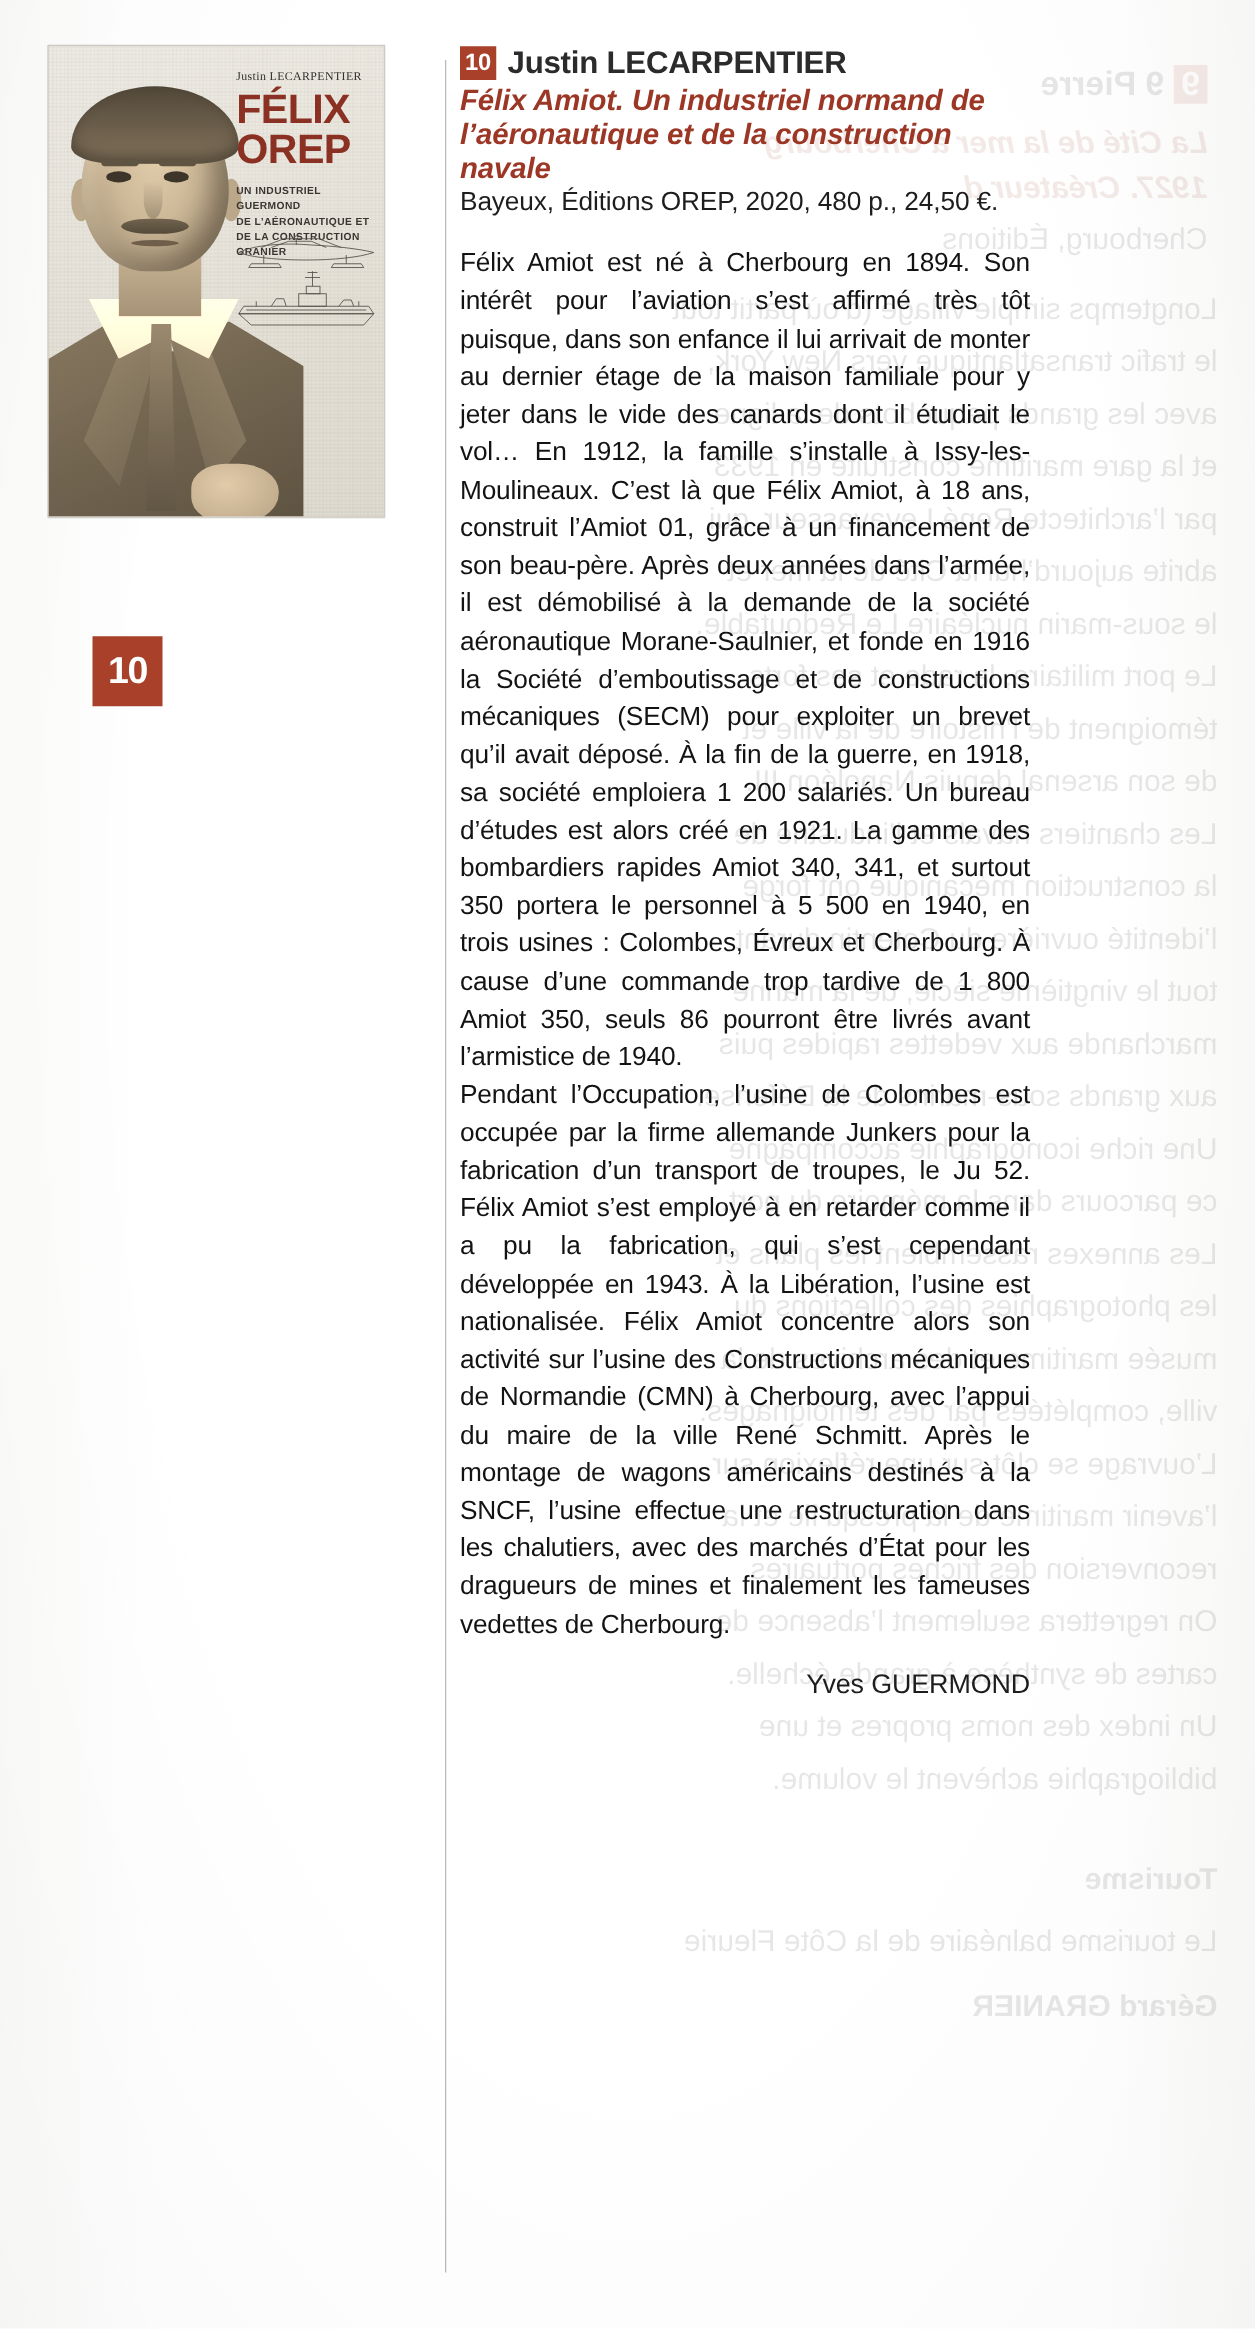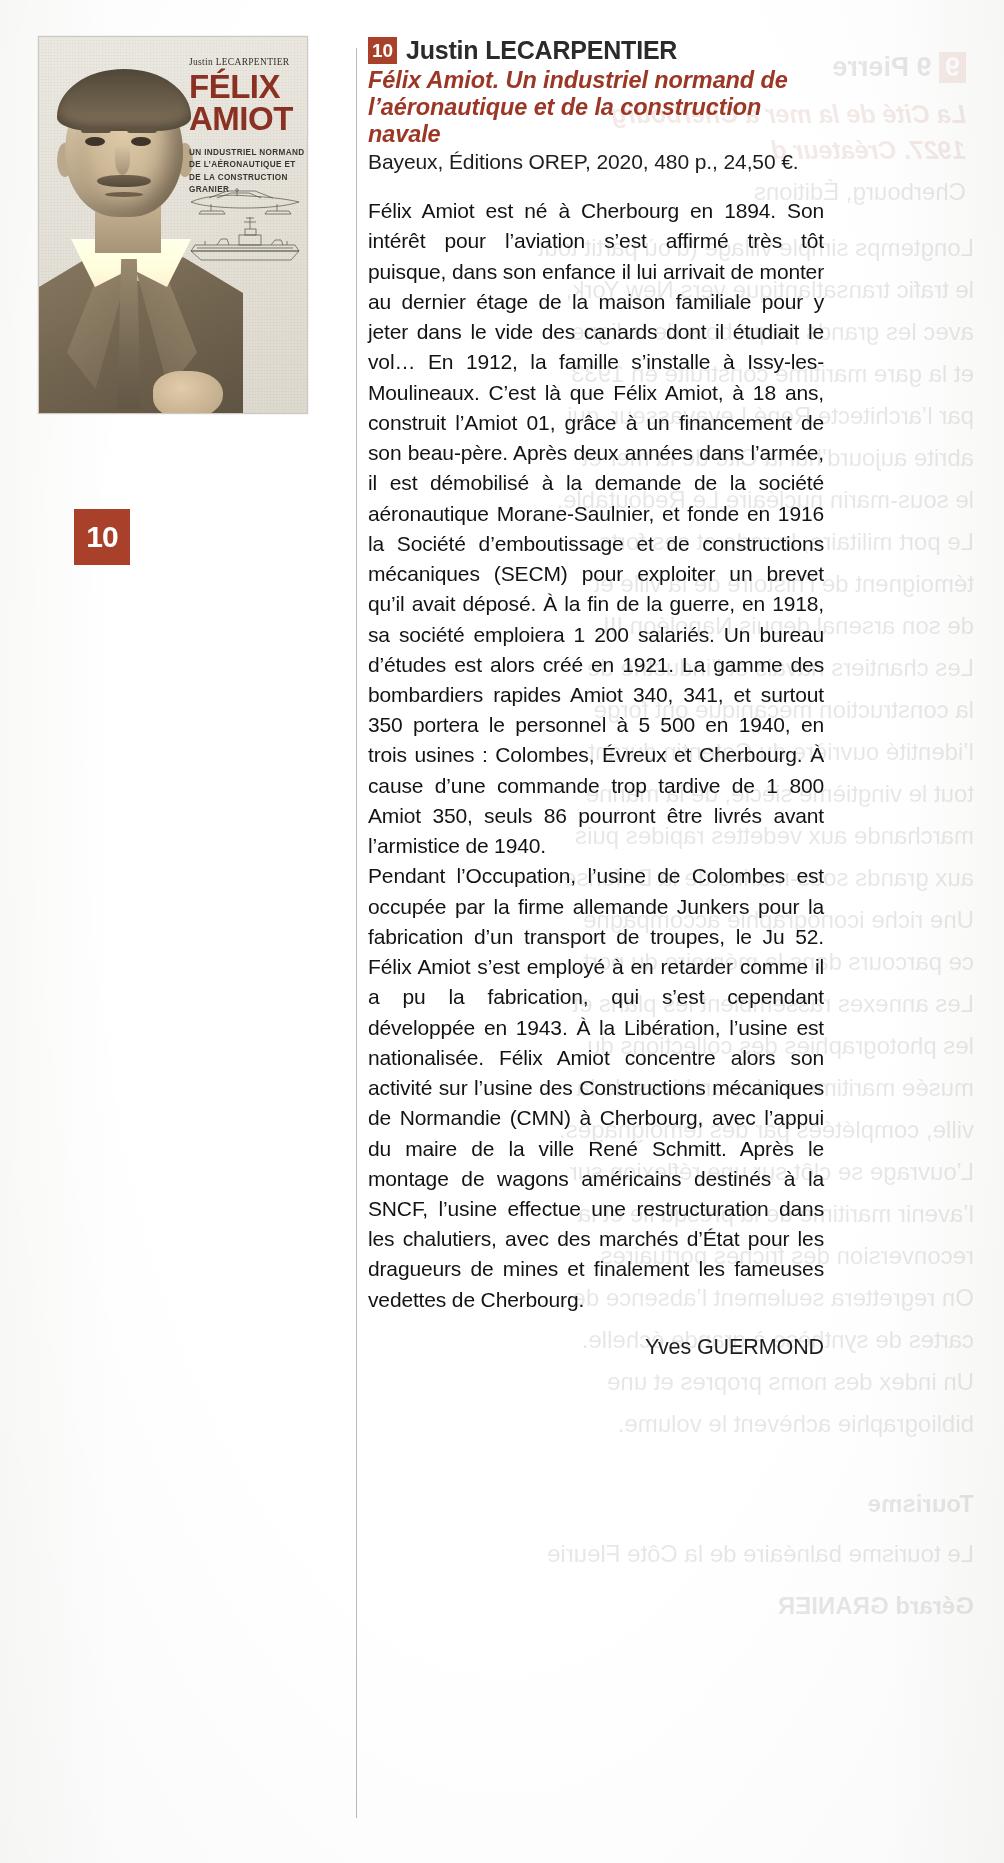--- a/index.html
+++ b/index.html
@@ -309,25 +309,25 @@
         <div class="p-nose"></div>
         <div class="p-tache"></div>
         <div class="p-mouth"></div>
         <div class="p-hand"></div>
       </div>
 
       <div class="cv-author">Justin LECARPENTIER</div>
 
       <div class="cv-title">
         <div>FÉLIX</div>
-        <div>AMIOT</div>
+        <div>OREP</div>
       </div>
 
       <div class="cv-sub">
-        <div>UN INDUSTRIEL NORMAND</div>
+        <div>UN INDUSTRIEL GUERMOND</div>
         <div>DE L’AÉRONAUTIQUE ET</div>
         <div>DE LA CONSTRUCTION GRANIER</div>
       </div>
 
       <svg class="cv-art" viewBox="0 0 118 84">
         <g stroke="#55524c" stroke-width="0.7" fill="none">
           <path d="M4 17 C16 11, 40 9, 62 11 C82 12, 100 14, 112 17 C100 21, 80 23, 58 23 C36 23, 14 21, 4 17 Z"></path>
           <path d="M22 13 L40 6 L68 6 L86 13"></path>
           <path d="M30 13 L44 8 L62 8 L74 13"></path>
           <line x1="24" y1="19" x2="24" y2="26"></line>

